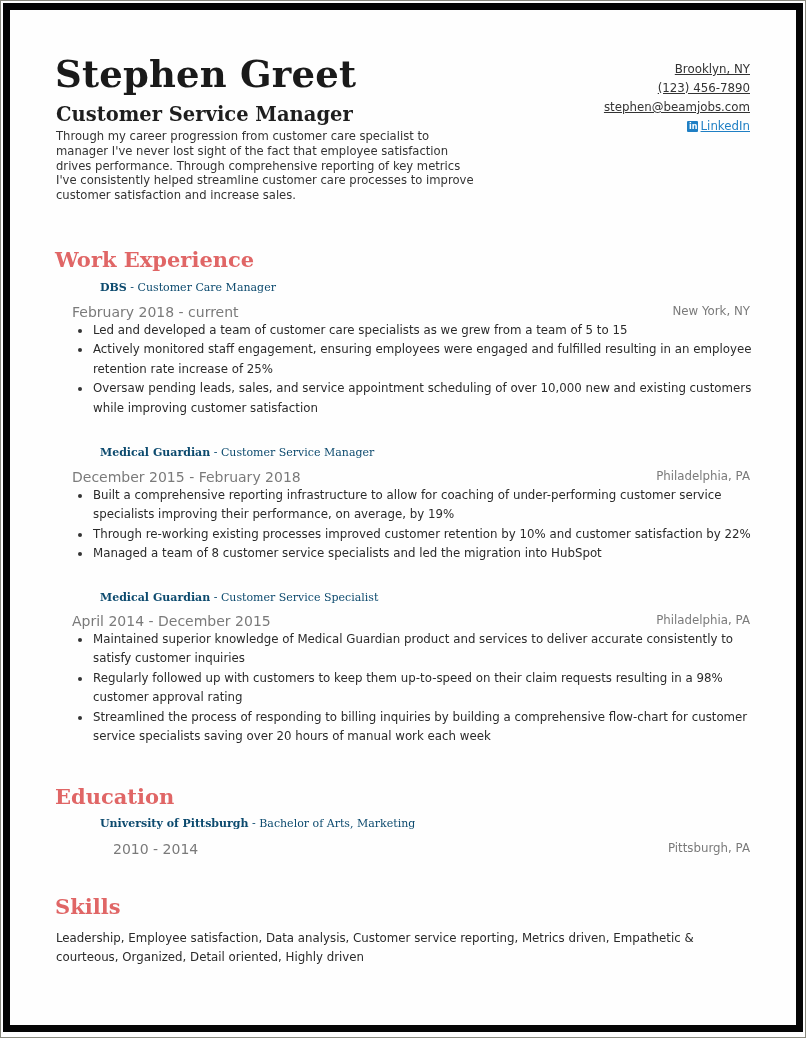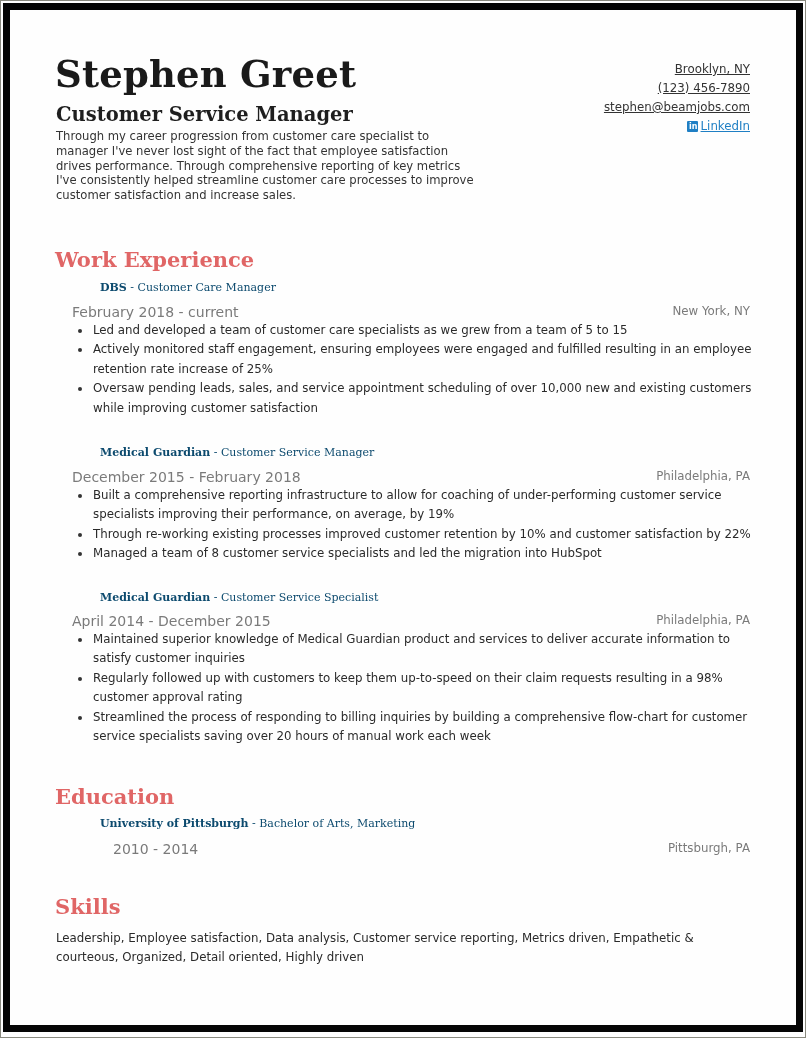--- a/index.html
+++ b/index.html
@@ -120,21 +120,21 @@
     <li>Through re-working existing processes improved customer retention by 10% and customer satisfaction by 22%</li>
     <li>Managed a team of 8 customer service specialists and led the migration into HubSpot</li>
   </ul>
 
   <div class="abs entry-head" style="top:591px;">
     <span class="org">Medical Guardian</span><span> - </span><span>Customer Service Specialist</span>
   </div>
   <div class="abs date" style="top:613px;">April 2014 - December 2015</div>
   <div class="abs loc" style="top:613px;">Philadelphia, PA</div>
   <ul class="abs bullets" style="top:630px;">
-    <li>Maintained superior knowledge of Medical Guardian product and services to deliver accurate information to satisfy customer inquiries</li>
+    <li>Maintained superior knowledge of Medical Guardian product and services to deliver accurate consistently to satisfy customer inquiries</li>
     <li>Regularly followed up with customers to keep them up-to-speed on their claim requests resulting in a 98% customer approval rating</li>
     <li>Streamlined the process of responding to billing inquiries by building a comprehensive flow-chart for customer service specialists saving over 20 hours of manual work each week</li>
   </ul>
 
   <div class="abs section-heading" style="top:784px;">Education</div>
   <div class="abs entry-head" style="top:817px;">
     <span class="org">University of Pittsburgh</span><span> - </span><span>Bachelor of Arts, Marketing</span>
   </div>
   <div class="abs date" style="top:841px;margin-left:41px;">2010 - 2014</div>
   <div class="abs loc" style="top:841px;">Pittsburgh, PA</div>

